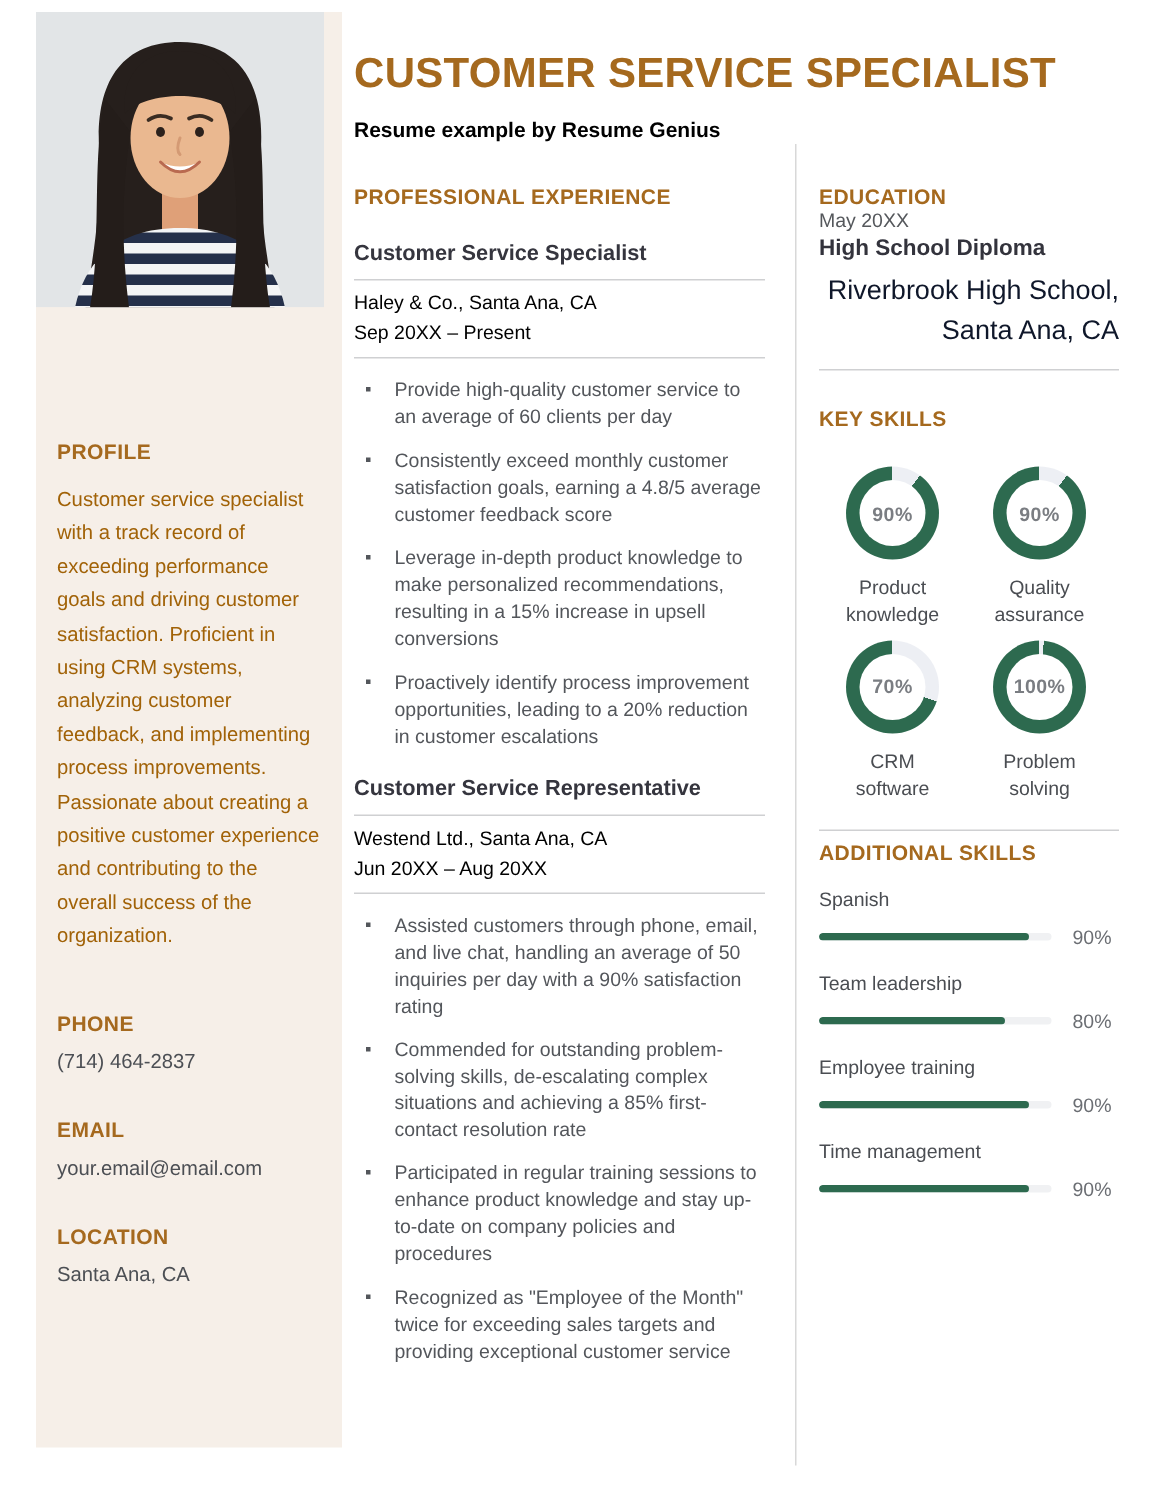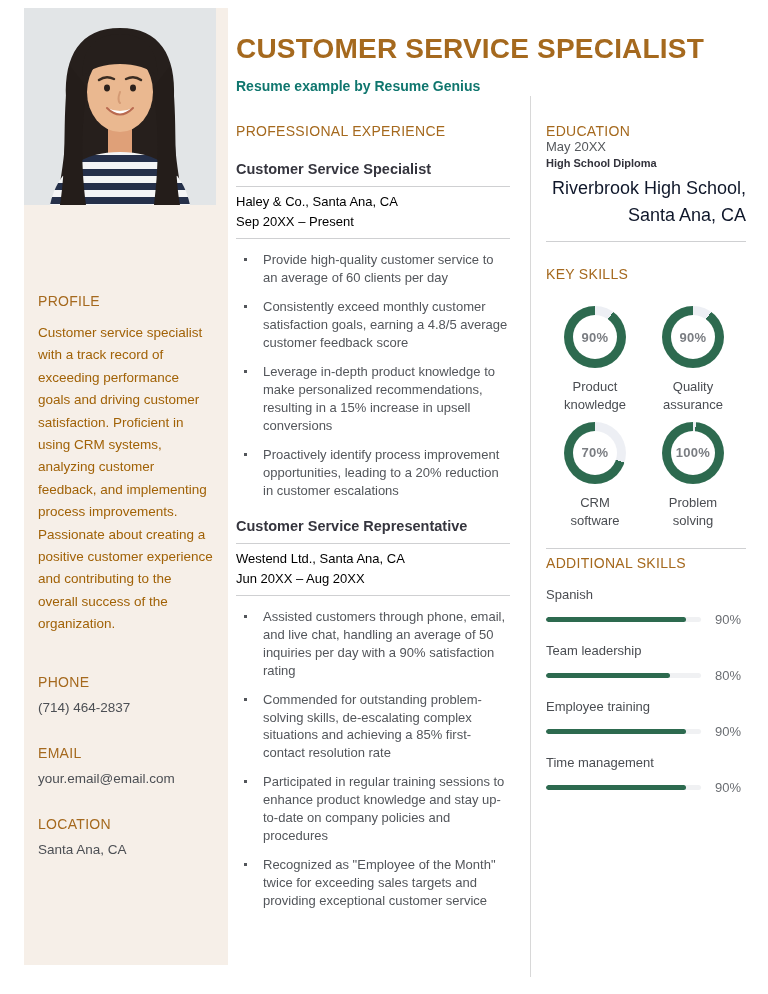--- a/index.html
+++ b/index.html
@@ -5,49 +5,49 @@
   * { margin:0; padding:0; box-sizing:border-box; }
   html,body { background:#ffffff; }
   body { font-family:"Liberation Sans", sans-serif; }
   .page { position:relative; width:768px; height:994px; background:#ffffff; overflow:hidden; }
 
   
   .sidebar-panel { position:absolute; left:24px; top:8px; width:204px; height:957px; background:#f6efe8; }
   .photo { position:absolute; left:24px; top:8px; width:192px; height:197px; overflow:hidden; }
   .sidebar-content { position:absolute; left:38px; top:293px; width:176px; }
 
-  .gold-h { font-size:14px; font-weight:normal; color:#a5691e; letter-spacing:0.3px; }
+  .gold-h { font-size:14px; font-weight:bold; color:#a5691e; letter-spacing:0.3px; }
   .profile-text { margin-top:13px; font-size:13.5px; line-height:1.66; color:#a16207; }
   .contact-h { margin-top:30px; }
   .contact-h.first { margin-top:38px; }
   .contact-v { margin-top:10px; font-size:13.5px; color:#4c4f54; }
 
   
   .page-title { position:absolute; left:236px; top:33px; font-size:28px; font-weight:bold; color:#a5691e; letter-spacing:0.2px; }
-  .page-subtitle { position:absolute; left:236px; top:78px; font-size:14px; font-weight:bold; color:#0f766e; }
+  .page-subtitle { position:absolute; left:236px; top:78px; font-size:14px; font-weight:bold; color:#000000; }
 
   .divider-v { position:absolute; left:530px; top:96px; width:1px; height:881px; background:#d8d8d8; }
 
   
   .main-col { position:absolute; left:236px; top:123px; width:274px; }
   .job { margin-top:22px; }
   .job.second { margin-top:18px; }
   .job-title { font-size:14.5px; font-weight:bold; color:#35353e; }
   .rule { border:0; border-top:1px solid #cfd0d2; height:0; }
   .job .rule.top { margin-top:9px; }
   .job .rule.bottom { margin-top:6px; }
   .job-meta { padding-top:5px; font-size:13px; line-height:1.55; color:#000000; }
   .bullets { list-style:none; padding-left:27px; margin-top:12px; }
   .bullets li { position:relative; font-size:13px; line-height:1.38; color:#53565b; margin-bottom:11px; }
   .bullets li::before { content:""; position:absolute; left:-19px; top:7px; width:3px; height:3px; background:#53565b; }
 
   
   .right-col { position:absolute; left:546px; top:123px; width:200px; }
   .edu-date { font-size:13px; color:#55585c; }
-  .edu-degree { margin-top:3px; font-size:11px; font-weight:bold; color:#33333c; }
+  .edu-degree { margin-top:3px; font-size:15px; font-weight:bold; color:#33333c; }
   .edu-school { margin-top:6px; font-size:18px; line-height:1.5; color:#0f172a;text-align:right; }
   .right-col .rule.edu { margin-top:12px; }
   .h-keyskills { margin-top:24px; }
   .rings-grid { margin-top:24px; display:grid; grid-template-columns:98px 98px; row-gap:8px; }
   .ring-item { text-align:center; }
   .ring { position:relative; width:62px; height:62px; border-radius:50%; margin:0 auto; background:#edeff4; }
   .ring::before { content:""; position:absolute; inset:9px; background:#ffffff; border-radius:50%; z-index:1; }
   .ring-text { position:absolute; inset:0; z-index:2; display:flex; align-items:center; justify-content:center; font-size:13px; font-weight:bold; color:#7a7d82; letter-spacing:0.3px; }
   .ring-caption { width:74px; margin:10px auto 0; font-size:13px; line-height:1.38; color:#4a4d52; }
   .right-col .rule.mid { margin-top:18px; }

